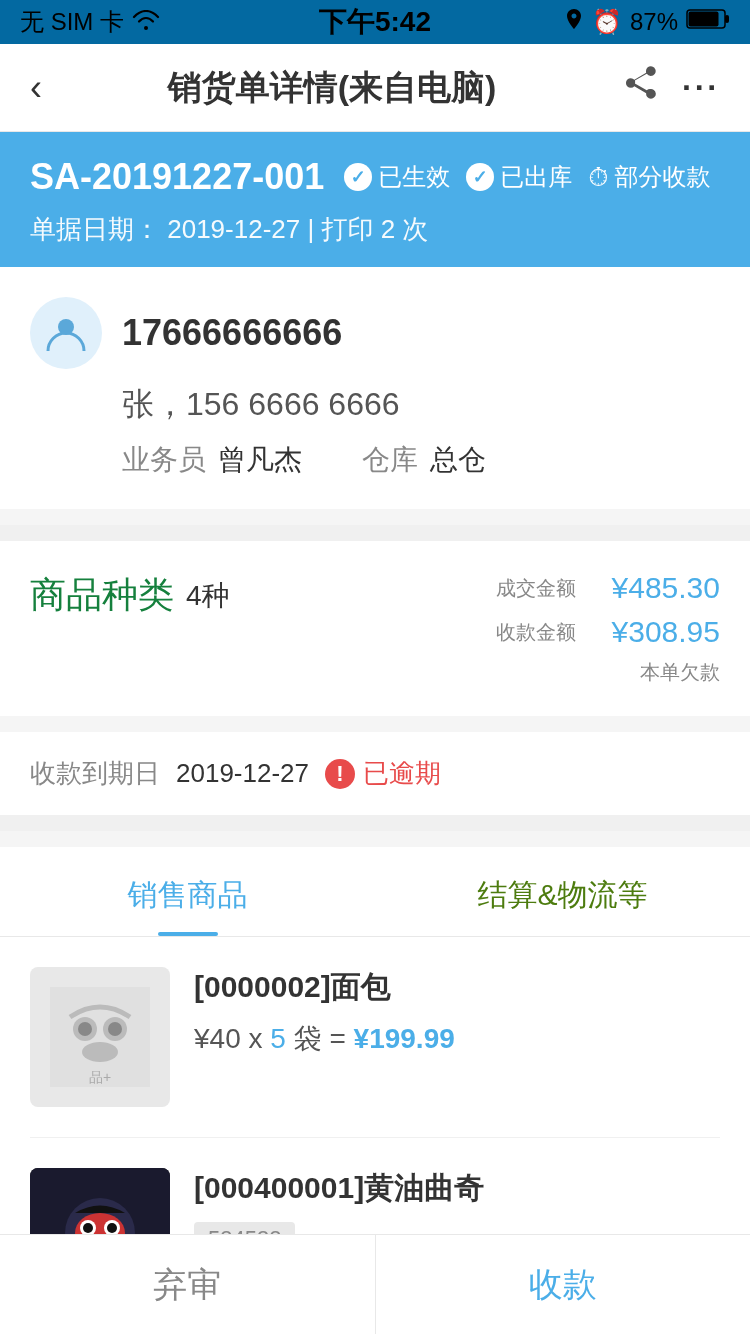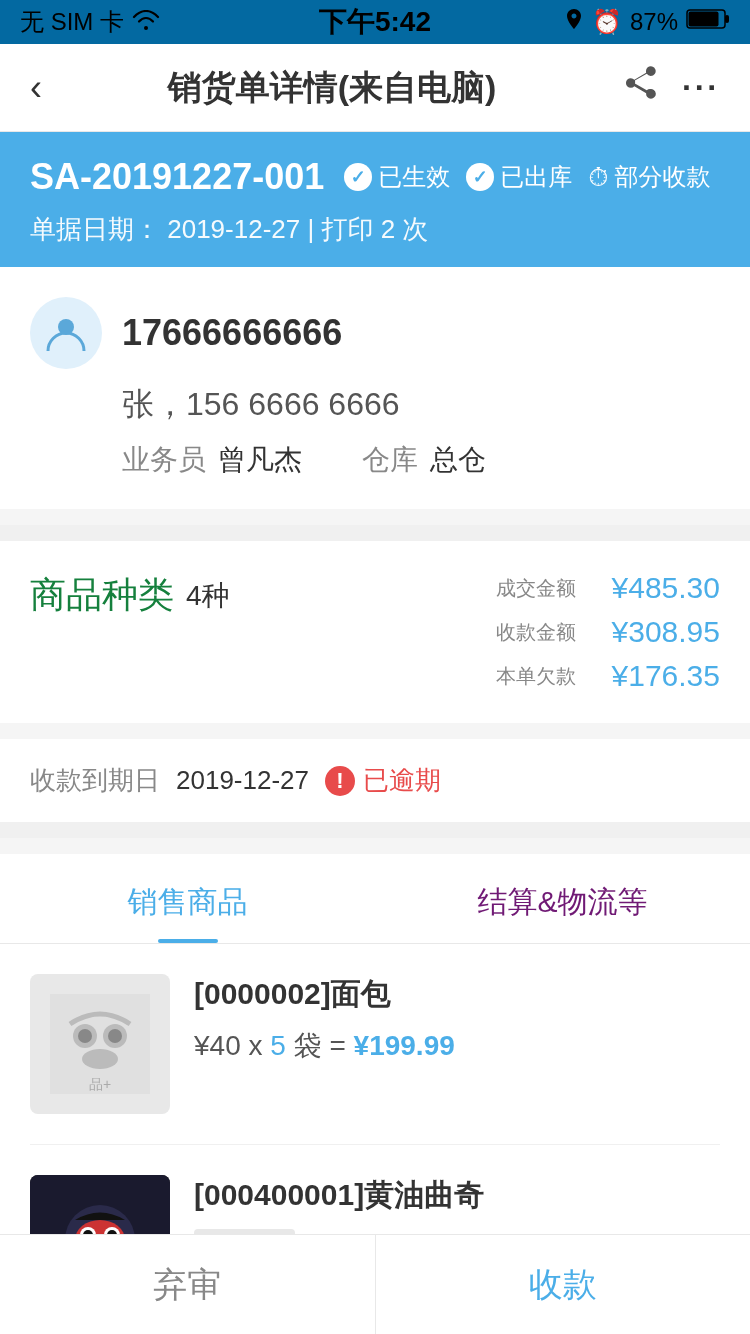--- a/index.html
+++ b/index.html
@@ -276,21 +276,21 @@
     }
     .tabs-header {
       display: flex;
       border-bottom: 1px solid #e8e8e8;
     }
     .tab-item {
       flex: 1;
       text-align: center;
       padding: 28px 0 20px;
       font-size: 30px;
-      color: #701a75;
+      color: #4d7c0f;
       position: relative;
       cursor: pointer;
     }
     .tab-item.active {
       color: #4BAEE8;
     }
     .tab-item.active::after {
       content: '';
       position: absolute;
       bottom: 0;
@@ -493,21 +493,20 @@
       <div class="amount-row">
         <span class="amount-label">成交金额</span>
         <span class="amount-value">¥485.30</span>
       </div>
       <div class="amount-row">
         <span class="amount-label">收款金额</span>
         <span class="amount-value">¥308.95</span>
       </div>
       <div class="amount-row">
         <span class="amount-label">本单欠款</span>
-        <span class="amount-value">¥176.35</span>
       </div>
     </div>
   </div>
 </div>
 
 <div class="due-section">
   <span class="due-label">收款到期日</span>
   <span class="due-date">2019-12-27</span>
   <div class="overdue-badge">
     <span class="overdue-icon">!</span>

